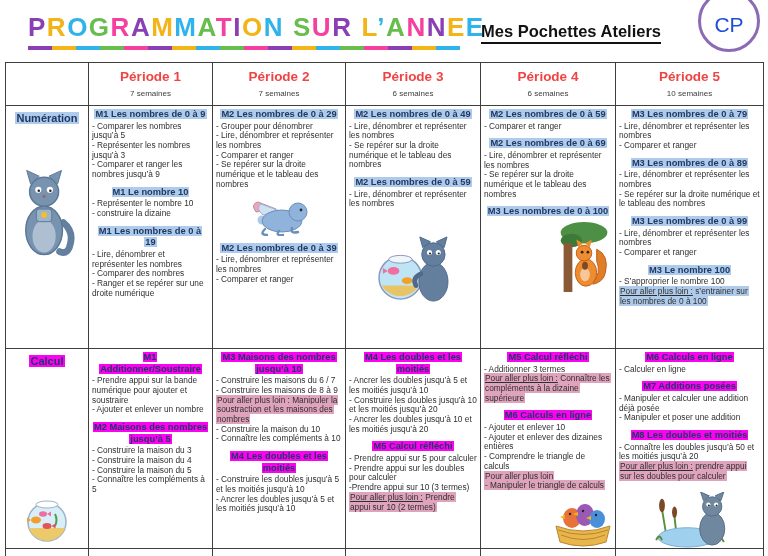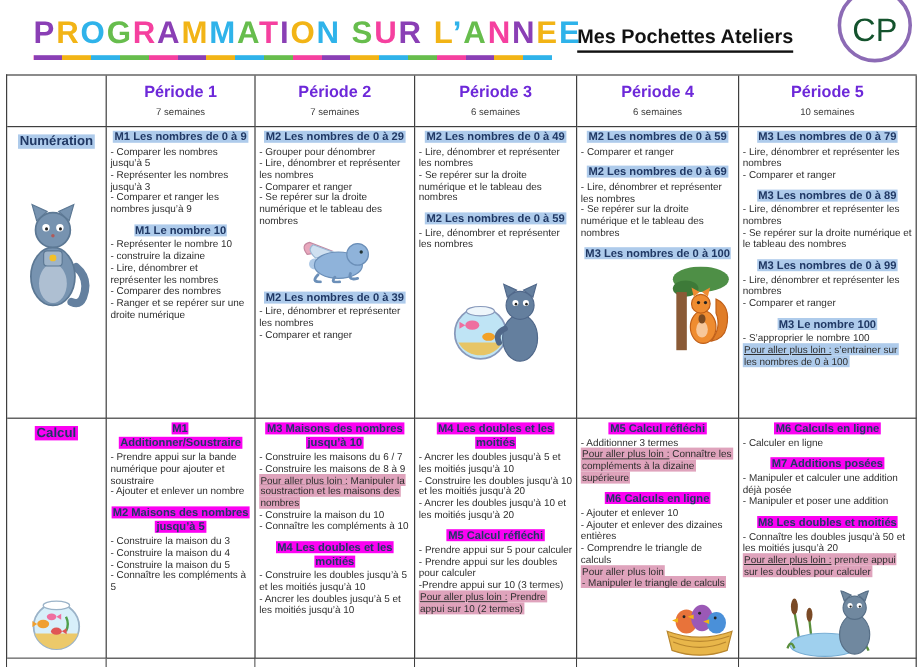--- a/index.html
+++ b/index.html
@@ -17,31 +17,31 @@
   .title-underline{position:absolute;left:28px;top:46px;width:432px;height:4px;}
   .subtitle{
     position:absolute;left:481px;top:22px;font-size:16.5px;font-weight:bold;color:#121212;
     border-bottom:2px solid #111;padding-bottom:1px;white-space:nowrap;
   }
   .badge{
     position:absolute;left:698px;top:-10px;width:62px;height:62px;border-radius:50%;
     border:3px solid #8c6bb5;background:#fff;display:flex;align-items:center;justify-content:center;
     box-sizing:border-box;
   }
-  .badge span{font-size:27px;color:#14532d;padding-top:8px;}
+  .badge span{font-size:21px;color:#1d4ed8;padding-top:8px;}
   
   .table{
     position:absolute;left:5px;top:62px;display:grid;background:#fff;
     grid-template-columns:83px 124px 133px 135px 135px 148px;
     grid-template-rows:43px 243px 200px 10px;
     border-left:1.4px solid #3f3f3f;border-top:1.4px solid #3f3f3f;
   }
   .cell{border-right:1.2px solid #3f3f3f;border-bottom:1.2px solid #3f3f3f;overflow:hidden;box-sizing:border-box;}
   .colhead{display:flex;flex-direction:column;align-items:center;justify-content:center;}
-  .ch-label{font-size:13.5px;font-weight:bold;color:#6d28d9;line-height:1.1;}
+  .ch-label{font-size:13.5px;font-weight:bold;color:#ef4444;line-height:1.1;}
   .ch-weeks{font-size:8px;color:#3d3d3d;margin-top:4px;}
   .rowlab{display:flex;flex-direction:column;align-items:center;padding:6px 2px 4px;}
   .rowlab-text{font-size:11px;font-weight:bold;color:#203864;padding:1px 4px;}
   .body{padding:3px 3px 2px;font-size:8.3px;line-height:1.17;color:#2f2f2f;position:relative;}
   .heading{text-align:center;font-weight:bold;font-size:9.3px;line-height:1.25;margin:7px 0 1px;color:var(--head-ink,#203864);}
   .body .heading:first-child{margin-top:0;}
   .hl{padding:0 1px;-webkit-box-decoration-break:clone;box-decoration-break:clone;}
   .hl-blue{background:var(--hl-blue,#aecbeb);}
   .hl-magenta{background:var(--hl-magenta,#fb02f2);}
   .hl-pink{background:var(--hl-pink,#dfa3bc);}
@@ -109,20 +109,21 @@
         </svg></div>
     </div>
     <div class="cell body">
       <div class="heading"><span class="hl hl-blue">M1 Les nombres de 0 à 9</span></div>
       <div class="item">- Comparer les nombres jusqu’à 5</div>
       <div class="item">- Représenter les nombres jusqu’à 3</div>
       <div class="item">- Comparer et ranger les nombres jusqu’à 9</div>
       <div class="heading"><span class="hl hl-blue">M1 Le nombre 10</span></div>
       <div class="item">- Représenter le nombre 10</div>
       <div class="item">- construire la dizaine</div>
+      <div class="heading"><span class="hl hl-blue">M1 Les nombres de 0 à 19</span></div>
       <div class="item">- Lire, dénombrer et représenter les nombres</div>
       <div class="item">- Comparer des nombres</div>
       <div class="item">- Ranger et se repérer sur une droite numérique</div>
     </div>
     <div class="cell body">
       <div class="heading"><span class="hl hl-blue">M2 Les nombres de 0 à 29</span></div>
       <div class="item">- Grouper pour dénombrer</div>
       <div class="item">- Lire, dénombrer et représenter les nombres</div>
       <div class="item">- Comparer et ranger</div>
       <div class="item">- Se repérer sur la droite numérique et le tableau des nombres</div>

